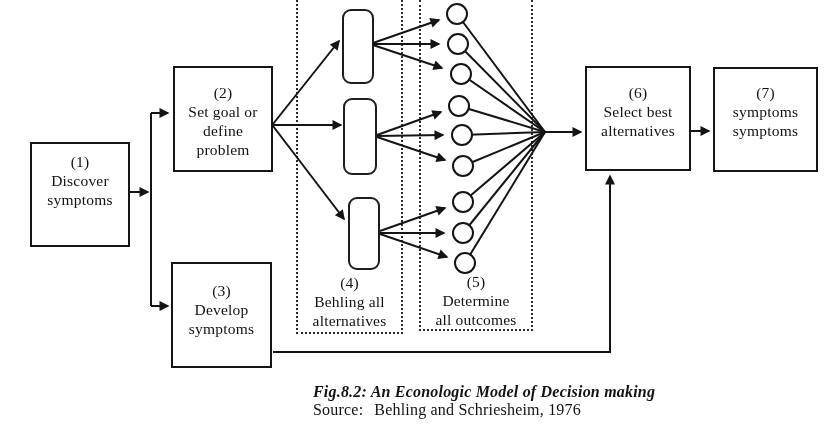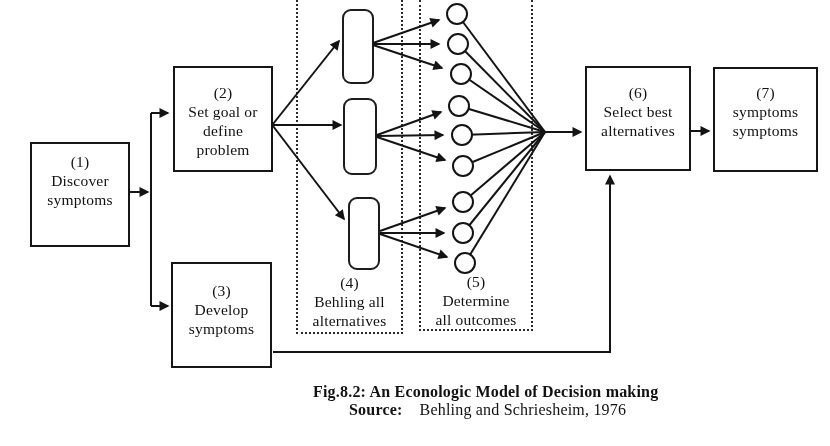--- a/index.html
+++ b/index.html
@@ -36,23 +36,23 @@
   .rB{left:343px;top:98px;width:34px;height:77px;}
   .rC{left:348px;top:197px;width:32px;height:73px;}
   .glabel{
     position:absolute;text-align:center;font-size:15.5px;line-height:19px;
     z-index:2;letter-spacing:.2px;
   }
   .g4{left:296px;top:273px;width:107px;}
   .g5{left:419px;top:272px;width:114px;}
   .glabel span{display:block;}
   .caption{position:absolute;left:313px;top:383px;z-index:2;font-size:16px;line-height:18px;letter-spacing:.2px;}
-  .cap-title{font-weight:bold;}
-  .cap-src-label{font-weight:bold;margin-left:36px;}
-  .cap-src-text{margin-left:17px;}
+  .cap-title{font-weight:bold;font-style:italic;}
+  .cap-src-label{font-weight:normal;}
+  .cap-src-text{margin-left:11px;}
   .layer line,.layer path{stroke:#141414;stroke-width:2;fill:none;}
   .layer circle{fill:#ffffff;stroke:#141414;stroke-width:2;}
 </style>
 </head>
 <body>
 
 <div class="stage">
 
   <div class="dashbox d4"></div>
   <div class="dashbox d5"></div>

